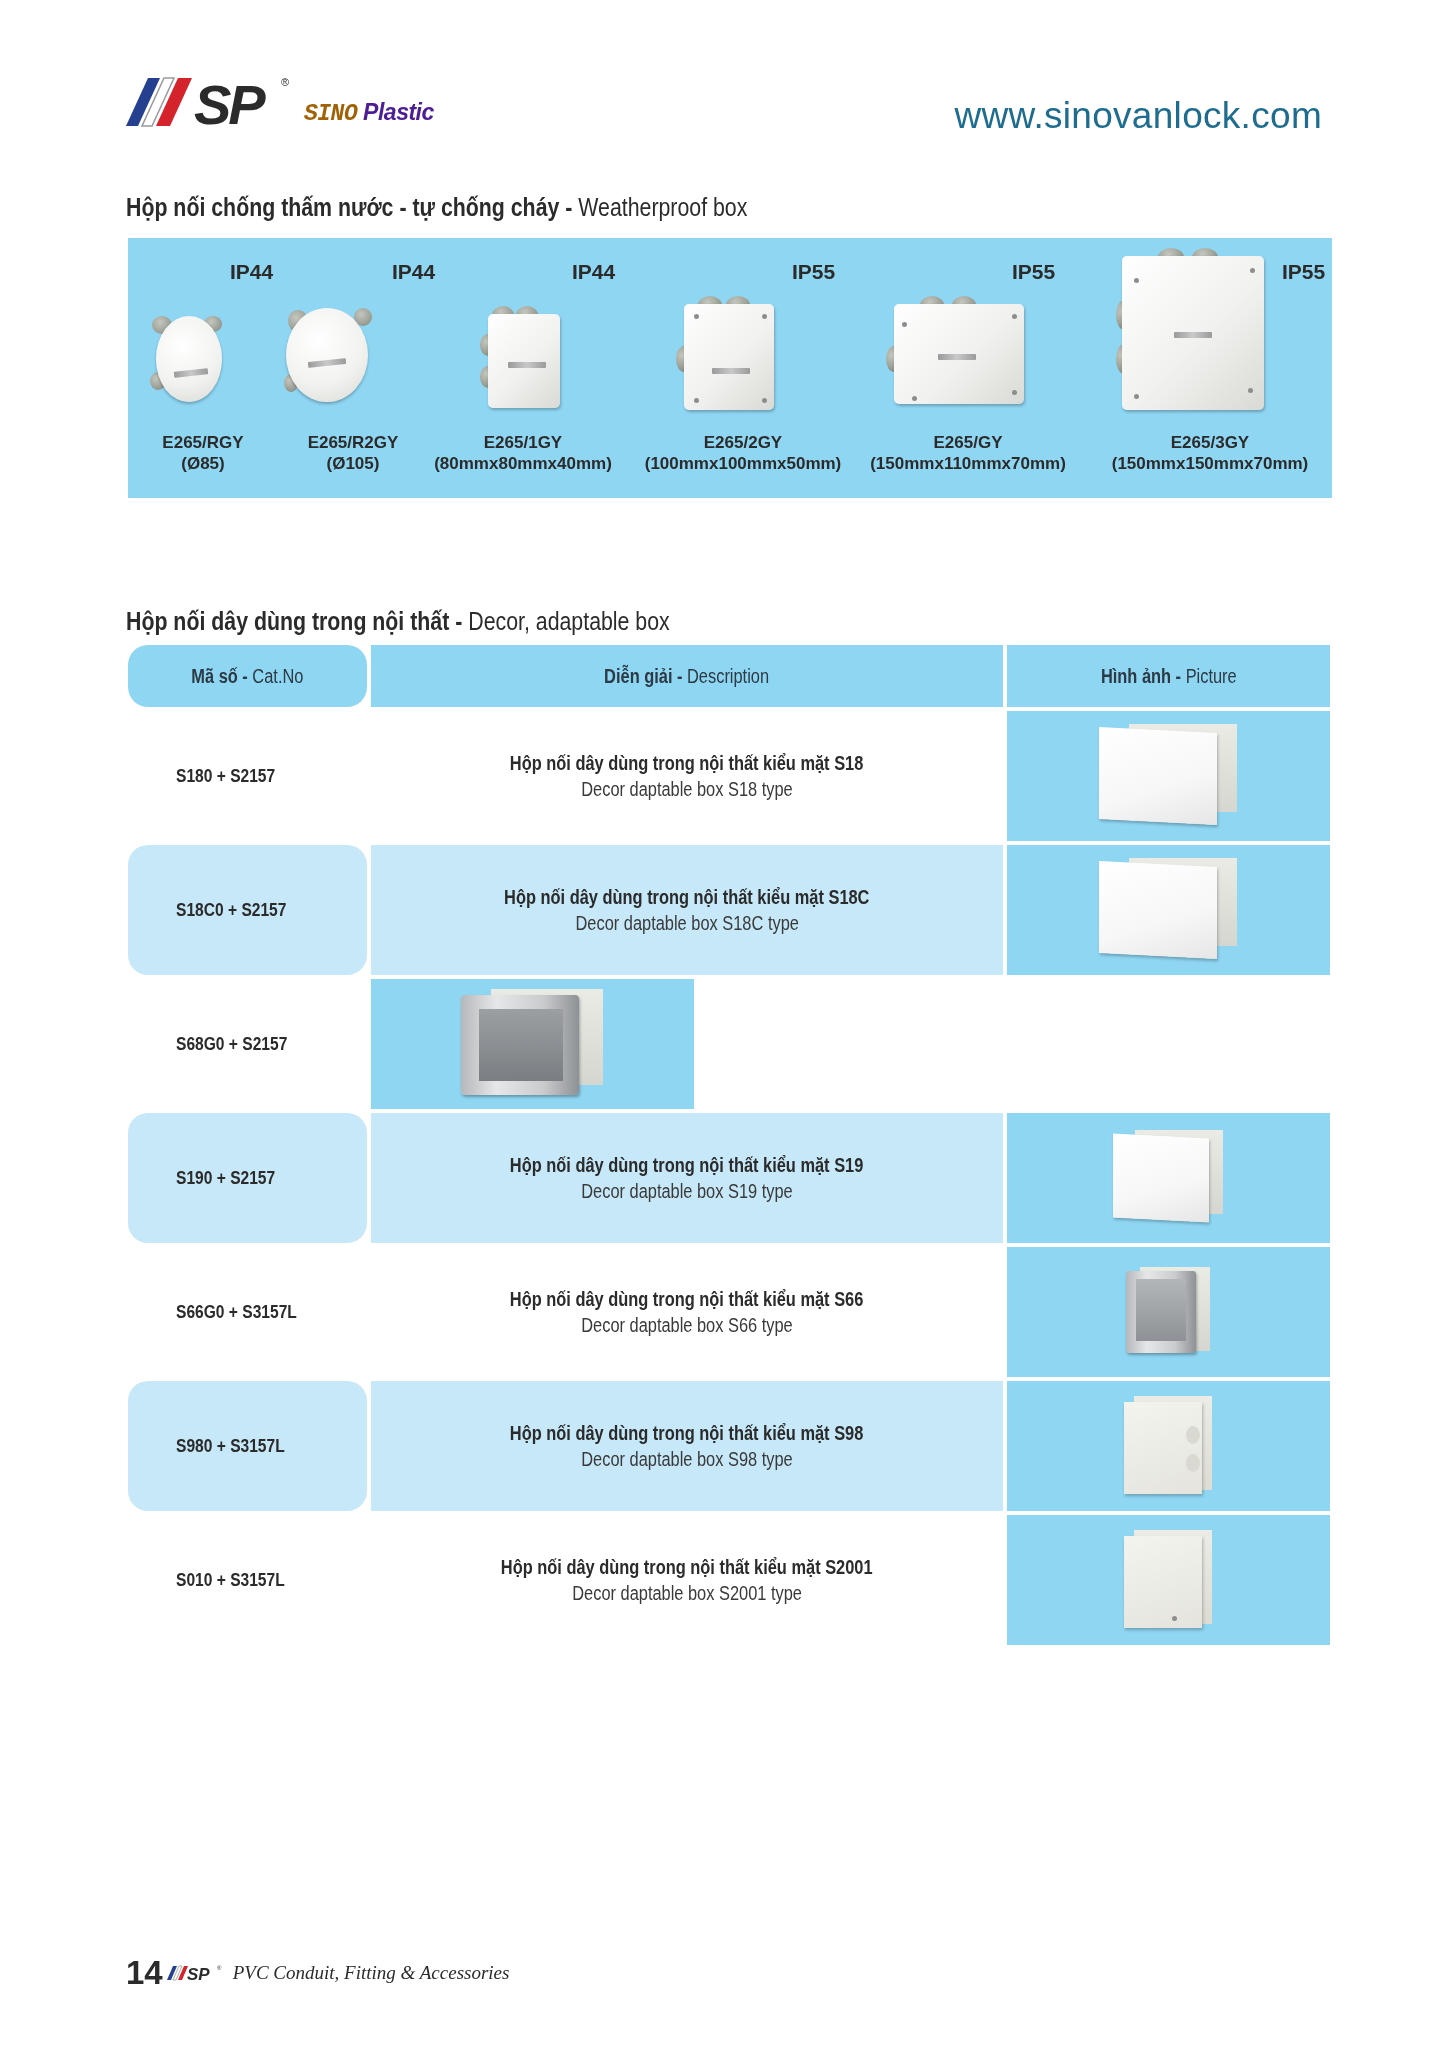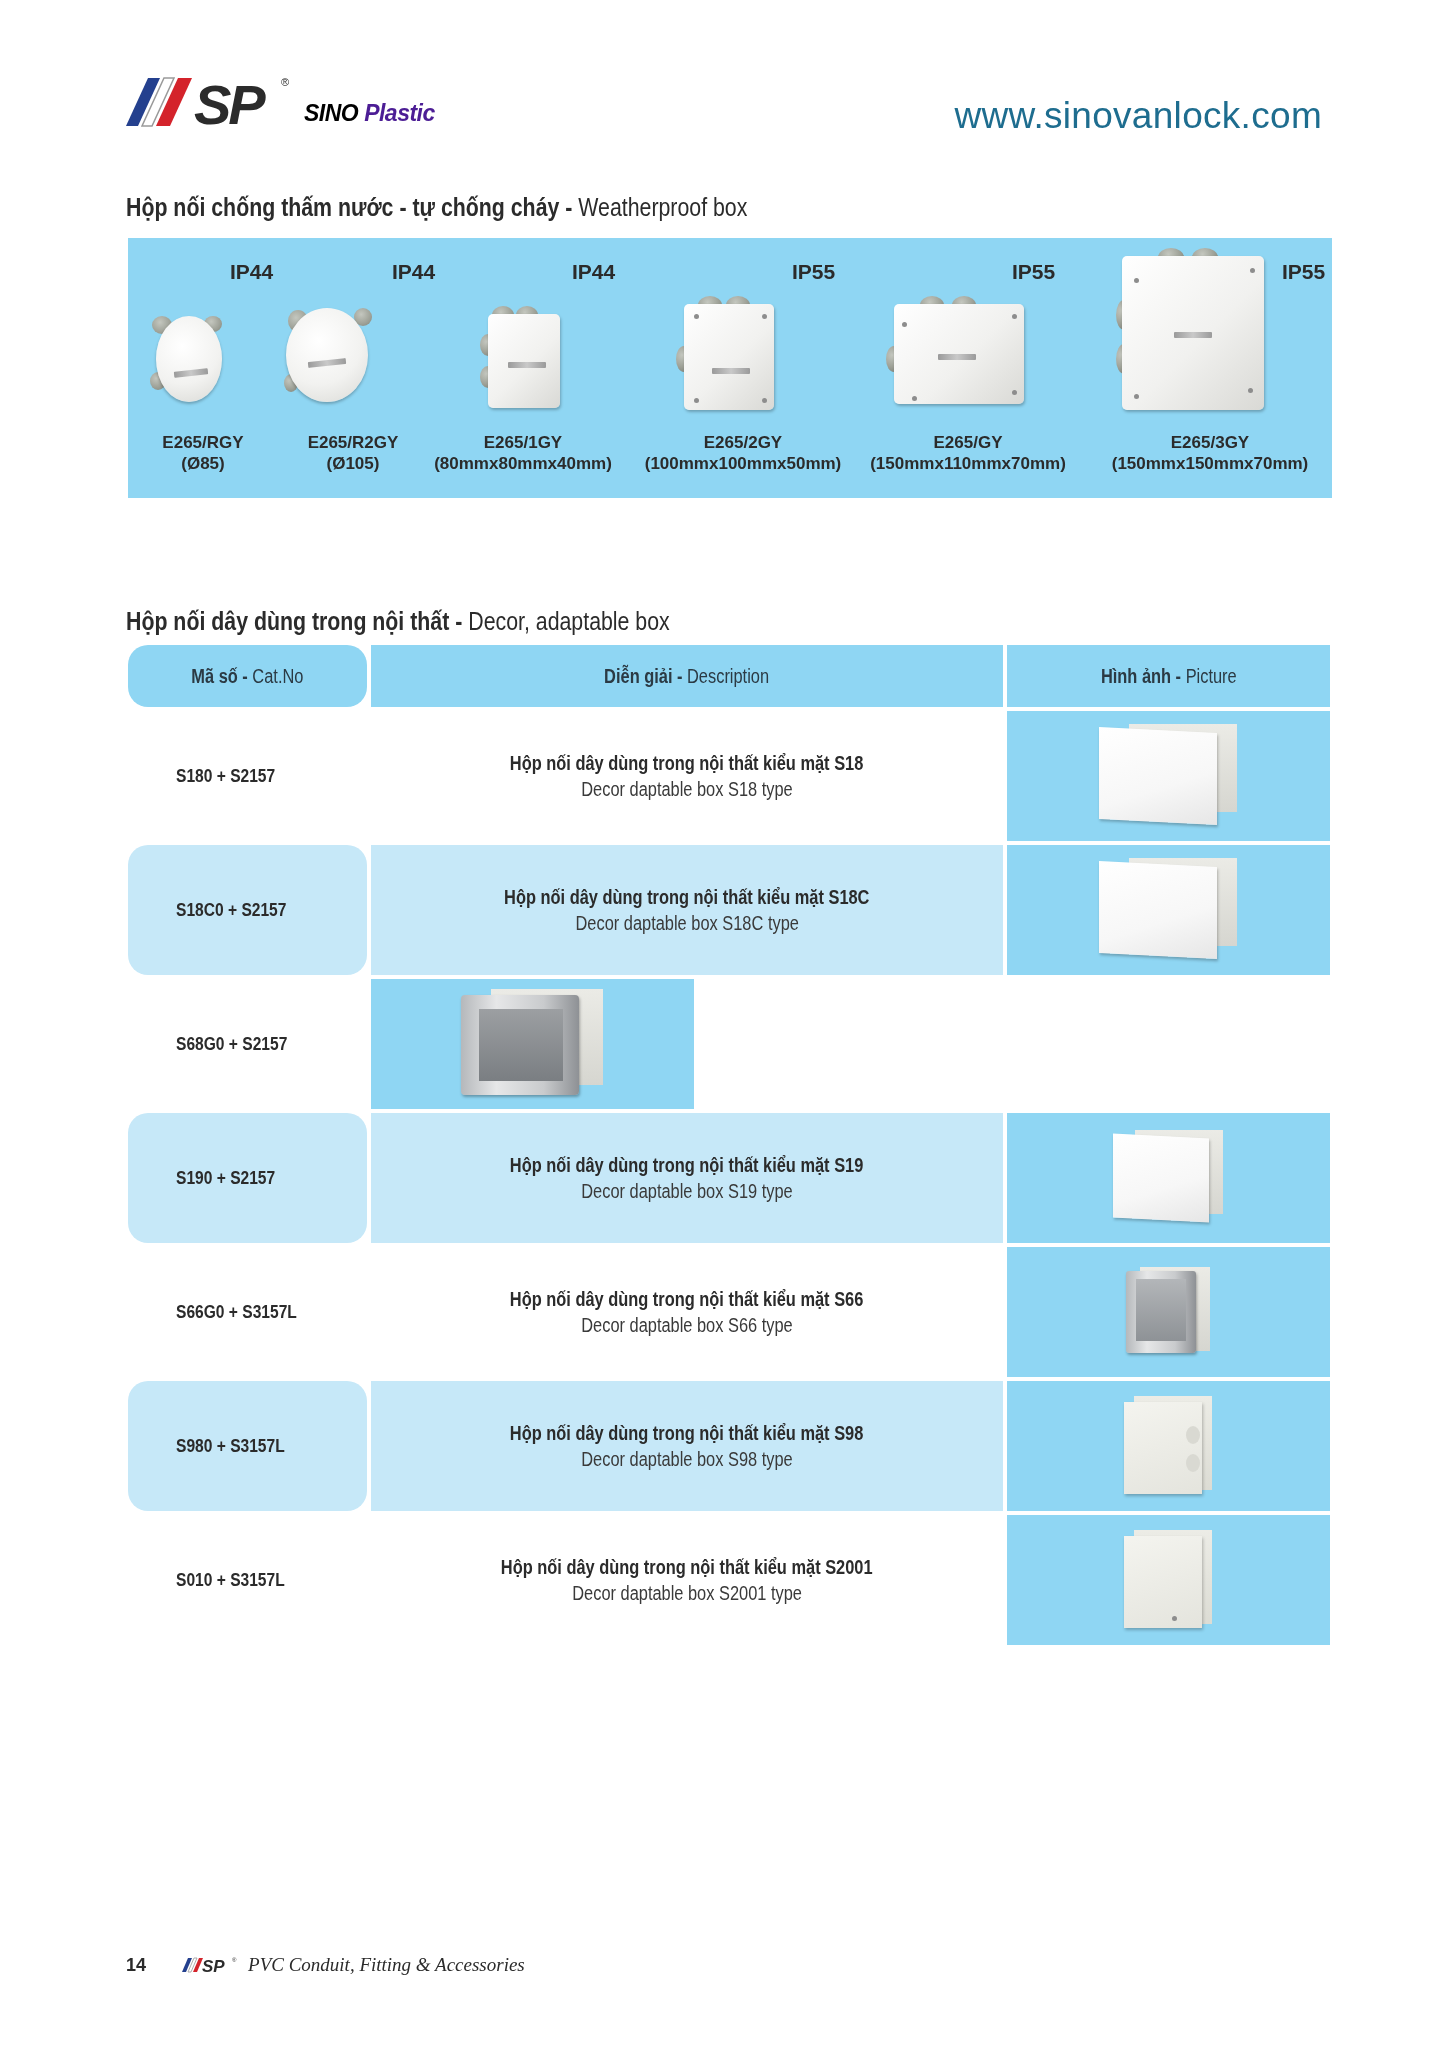--- a/index.html
+++ b/index.html
@@ -8,21 +8,21 @@
     background: #ffffff; color: #2b2b2b;
     font-family: "Liberation Sans", sans-serif;
   }
   .cond { transform: scaleX(0.82); transform-origin: left center; display: inline-block; white-space: nowrap; }
   .condc { transform: scaleX(0.82); transform-origin: center center; display: inline-block; white-space: nowrap; }
 
   
   .logo { position: absolute; left: 126px; top: 70px; height: 60px; display: flex; align-items: flex-end; }
   .logo svg { display: block; }
   .logo-brand { font-family: "Liberation Sans", sans-serif; font-style: italic; font-weight: 700; font-size: 23px; margin-left: 10px; margin-bottom: 3px; letter-spacing: -0.5px; }
-  .logo-brand .sino { color: #000000; }
+  .logo-brand .sino { color: #a16207; font-family: Liberation Mono, monospace; }
   .logo-brand .plastic { color: #4c1d95; text-align: right; }
   .website { position: absolute; right: 126px; top: 95px; font-size: 37px; color: #1e6d8f; letter-spacing: 0.3px; }
 
   
   .section-title { position: absolute; left: 126px; font-size: 26px; color: #2b2b2b; }
   .section-title .bold { font-weight: 700; }
   .section-title .norm { font-weight: 400; }
 
   
   .band { position: absolute; left: 128px; top: 238px; width: 1204px; height: 260px; background: #8fd6f3; }
@@ -56,21 +56,21 @@
 
   
   .pic { position: relative; }
   .panel-white { background: linear-gradient(160deg, #ffffff 0%, #f7f7f7 60%, #e6e6e6 100%); box-shadow: 1px 2px 3px rgba(0,0,0,0.25); }
   .body-back { position: absolute; background: linear-gradient(180deg, #ebebe6, #d6d6d0); }
   .panel-grey { background: linear-gradient(180deg, #9c9fa2 0%, #7a7e82 100%); }
   .frame-silver { background: linear-gradient(90deg, #b5b8bb 0%, #e6e7e8 30%, #c9cbcd 70%, #8e9195 100%); box-shadow: 1px 2px 3px rgba(0,0,0,0.3); }
 
   
   .footer { position: absolute; left: 126px; top: 1954px; display: flex; align-items: center; }
-  .page-num { font-weight: 700; font-size: 18px; color: #2b2b2b; margin-right: 36px; }
+  .page-num { font-weight: 700; font-size: 33px; color: #2b2b2b; margin-right: 4px; }
   .footer-text { font-family: "Liberation Serif", serif; font-style: italic; font-size: 19px; color: #2b2b2b; margin-left: 8px; }
 </style>
 </head>
 <body>
 
 <div class="logo">
   <svg width="168" height="56" viewBox="0 0 168 56">
     <polygon points="22,4 34,4 12,52 0,52" fill="#24408e"></polygon>
     <polygon points="38,4 48,4 26,52 16,52" fill="#ffffff" stroke="#9a9a9a" stroke-width="1.5"></polygon>
     <polygon points="52,4 66,4 44,52 30,52" fill="#d4232b"></polygon>

